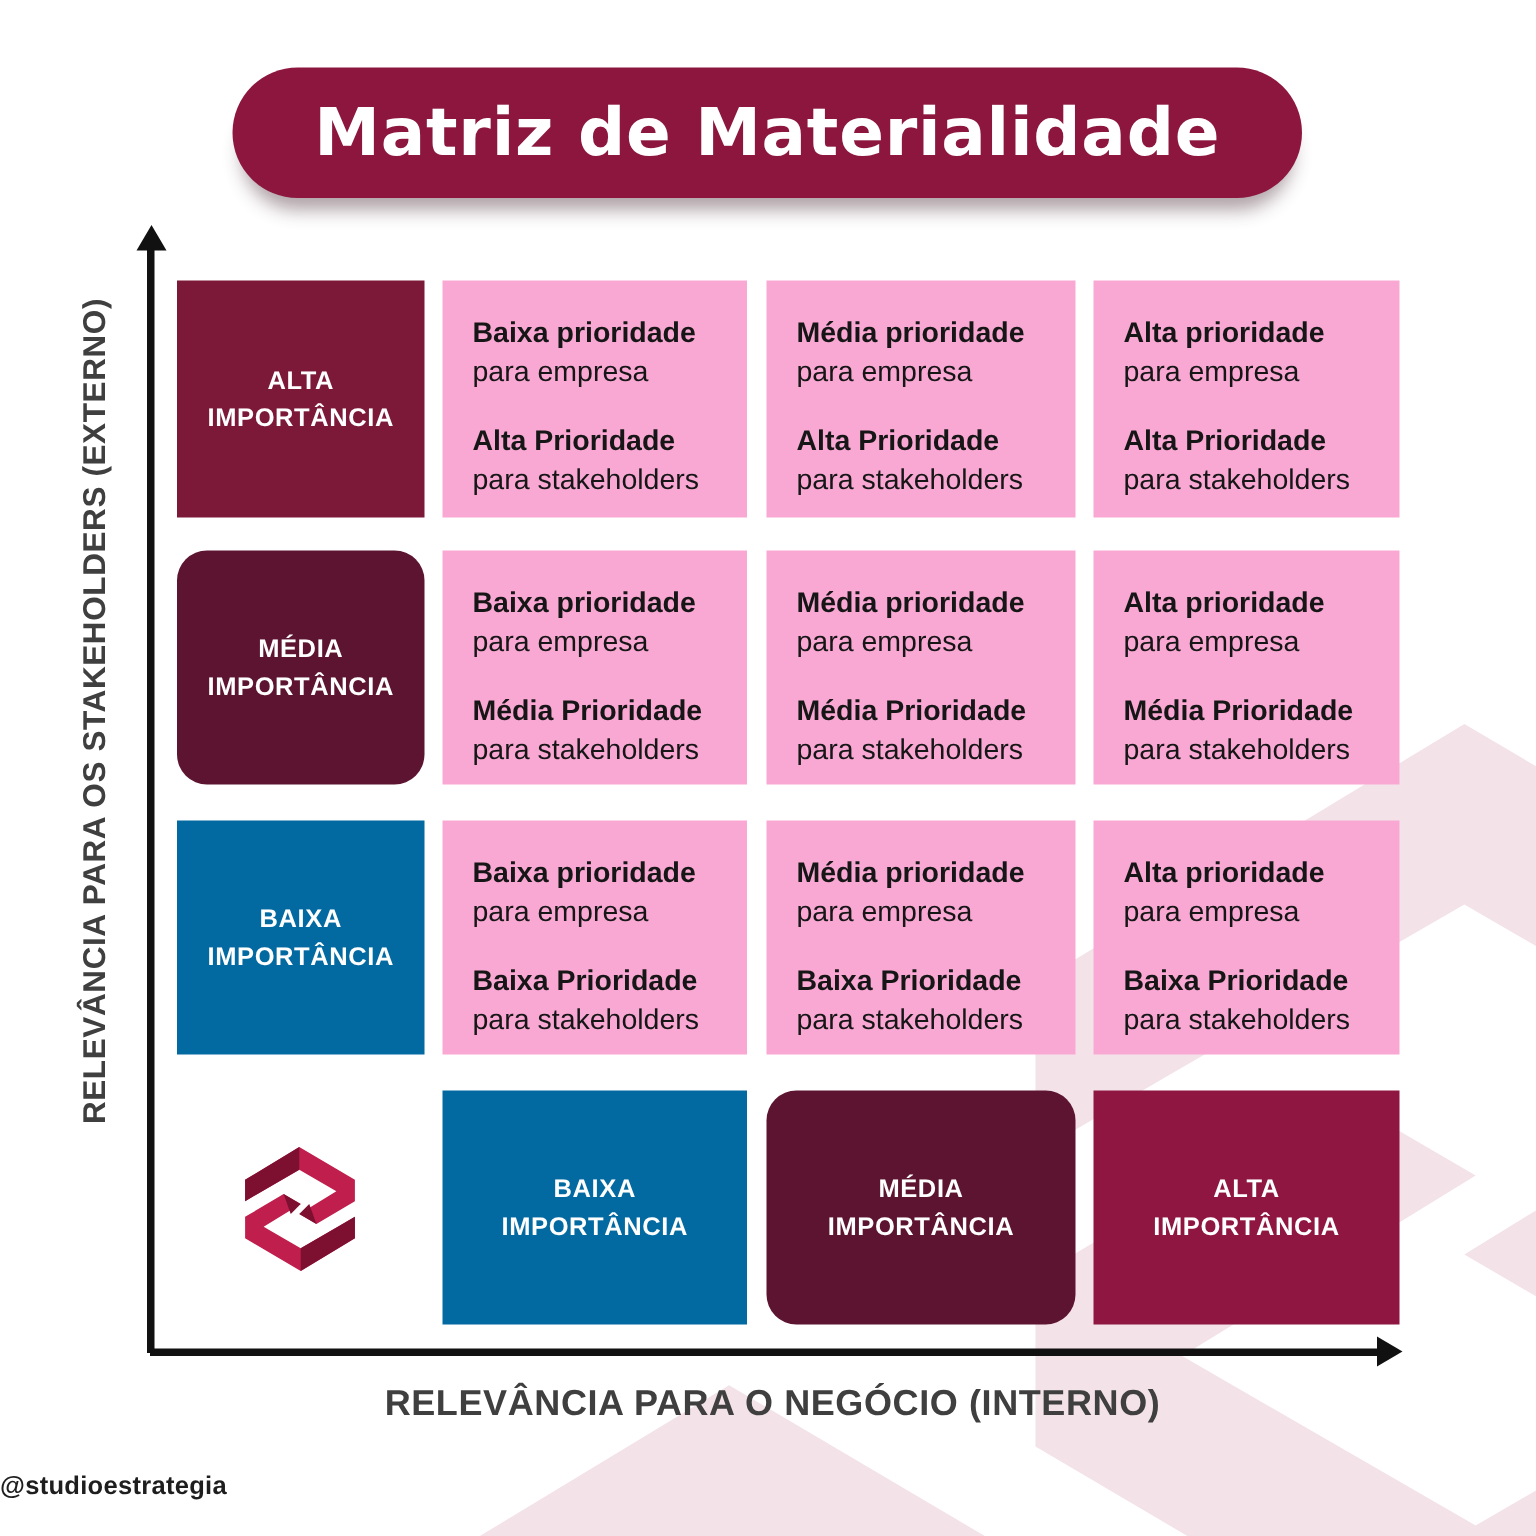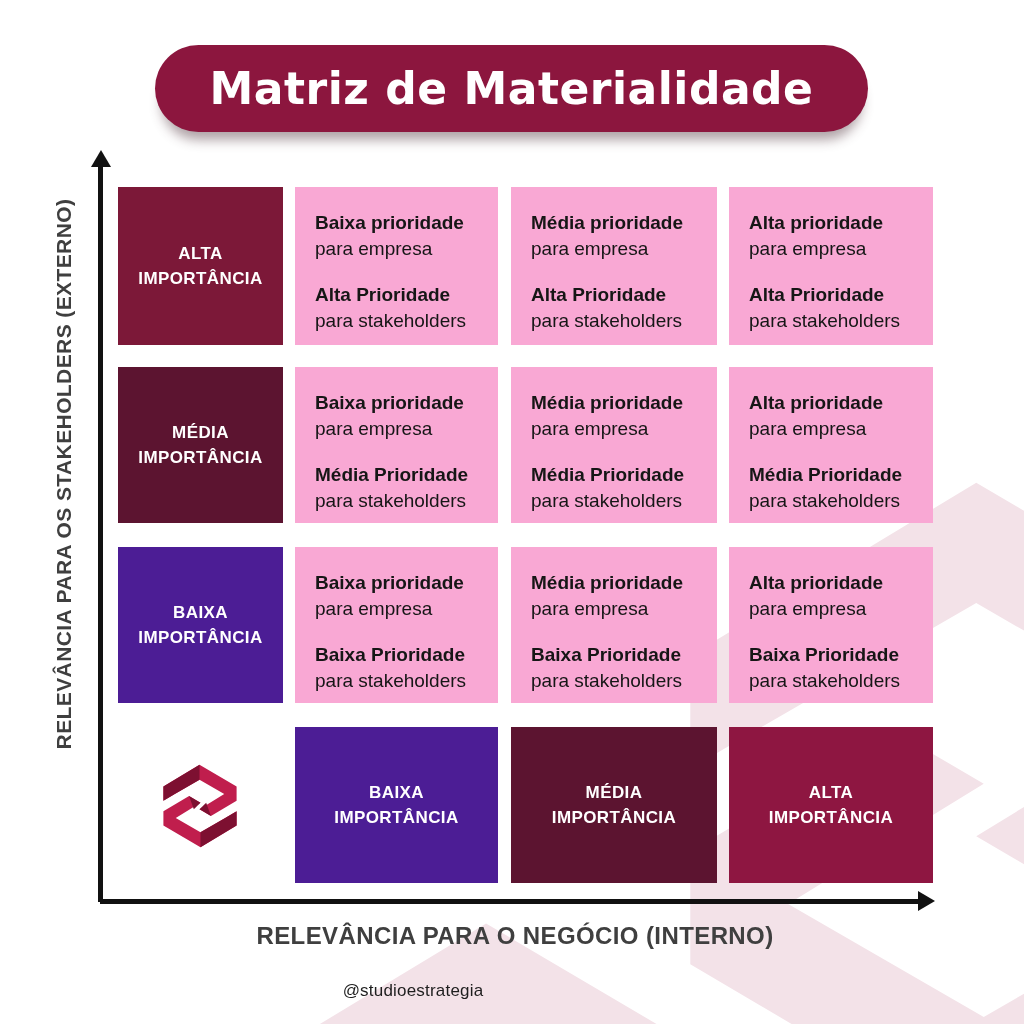--- a/index.html
+++ b/index.html
@@ -45,36 +45,36 @@
   .c2{left:511px;width:206px;} .c3{left:729px;width:204px;}
   .r1{top:187px;height:158px;} .r2{top:367px;height:156px;}
   .r3{top:547px;height:156px;} .r4{top:727px;height:156px;}
   
   .head{
     display:flex;flex-direction:column;align-items:center;justify-content:center;
     color:#ffffff;font-weight:bold;font-size:17px;letter-spacing:0.4px;
     line-height:1.5;text-align:center;
   }
   .bg-alta-row{background:#7C1838;}
-  .bg-media{background:#5C1430;}
-  .bg-baixa{background:#4c1d95;text-align:right;}
+  .bg-media{background:#5C1430;border-radius:20px;}
+  .bg-baixa{background:#0369a1;text-align:right;}
   .bg-alta-col{background:#8E1641;}
   
   .gray{
     background:#f9a8d4;padding:23px 14px 0 20px;
     color:#161616;font-size:19px;line-height:1.35;
   }
   .grp + .grp{margin-top:21px;}
   .lvl{font-weight:bold;}
   
   .logo-box{position:absolute;left:152px;top:756px;width:96px;height:100px;z-index:2;}
   
   .footer{
-    position:absolute;z-index:2;left:0;top:981px;width:826px;text-align:center;
-    color:#1E1E1E;font-weight:normal;font-size:17px;letter-spacing:0.2px;
+    position:absolute;z-index:2;left:0;top:981px;width:826px;text-align:left;
+    color:#1E1E1E;font-weight:bold;font-size:17px;letter-spacing:0.2px;
   }
 </style>
 </head>
 <body>
 
 <div class="canvas">
 
   <svg class="watermark" style="left:600px;top:430px;" width="760" height="760" viewBox="0 0 101 101" aria-hidden="true">
     <path d="M50,7 L89,30 L89,45 L62,61 L50,54 L76,38 L50,23 L24,38 L12,45 L12,30 Z"></path>
     <path d="M51,94 L12,71 L12,56 L39,40 L51,47 L25,63 L51,78 L77,63 L89,56 L89,71 Z"></path>

